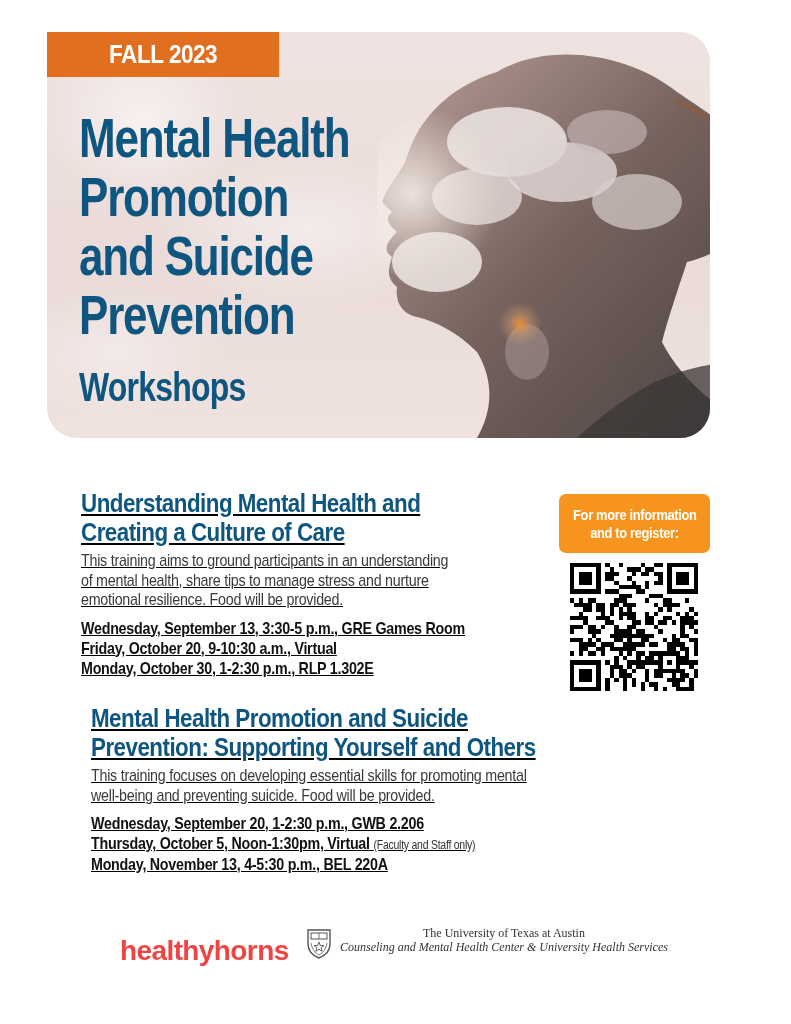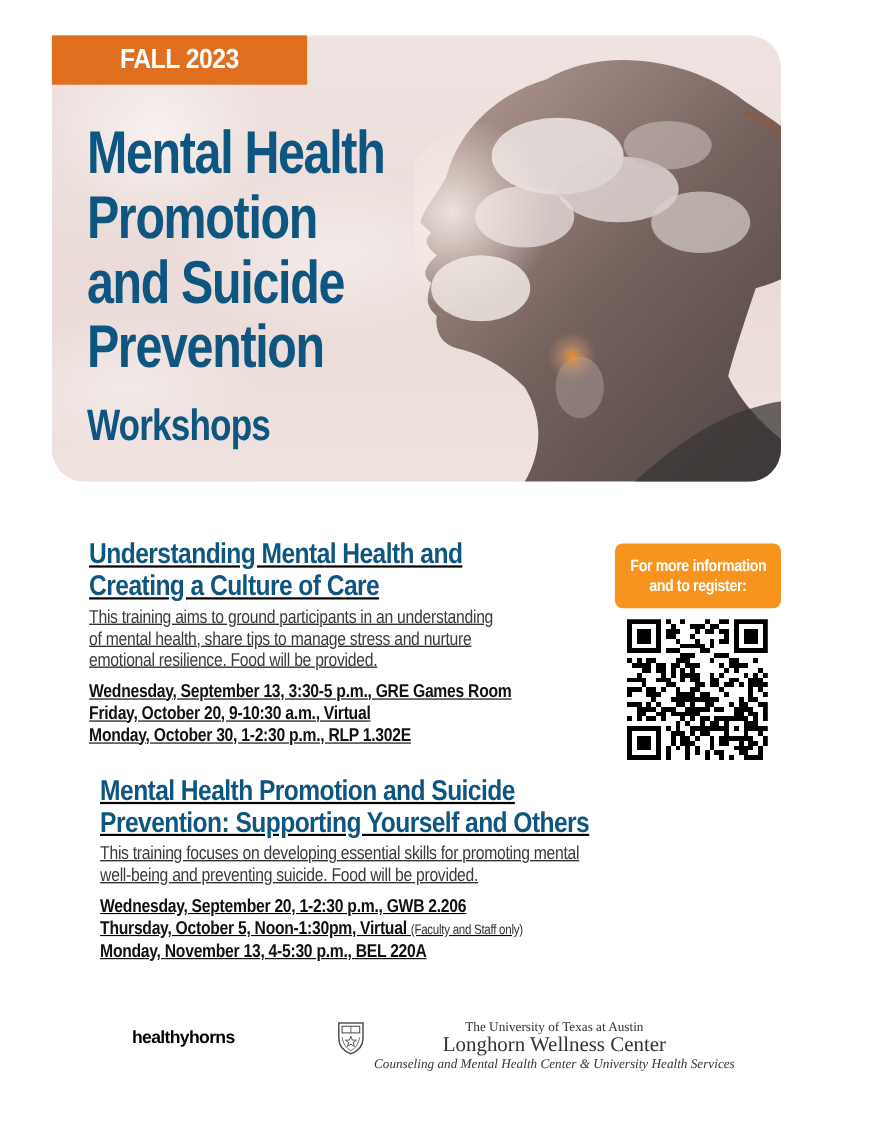--- a/index.html
+++ b/index.html
@@ -38,21 +38,21 @@
   .s-dates li { color:#111; font-weight:bold; font-size:17px; line-height:20px; letter-spacing:-0.3px; white-space:nowrap; }
   .s-dates li .note { font-weight:normal; font-size:12.5px; color:#333; }
 
   .cta { position:absolute; left:559px; top:494px; width:151px; height:59px; background:#F7941D; border-radius:7px;
          color:#fff; font-weight:bold; font-size:15px; line-height:18px; text-align:right;
          display:flex; flex-direction:column; align-items:center; justify-content:center; letter-spacing:-0.4px; }
   .cta span { display:block; transform:scaleX(0.86); white-space:nowrap; }
 
   .qr { position:absolute; left:570px; top:563px; width:128px; height:128px; }
 
-  .footer-hh { position:absolute; left:120px; top:935px; font-weight:bold; font-size:16px; color:#000000; letter-spacing:-0.6px; }
+  .footer-hh { position:absolute; left:120px; top:935px; font-weight:bold; font-size:28px; color:#ef4444; letter-spacing:-0.6px; }
   .seal { position:absolute; left:307px; top:929px; width:24px; height:30px; }
   .ut { position:absolute; left:340px; top:927px; font-family:"Liberation Serif", "DejaVu Serif", serif; color:#333;text-align:center; }
   .ut-1 { font-size:12px; line-height:13px; }
   .ut-2 { font-size:19px; line-height:20px; }
   .ut-3 { font-size:12px; line-height:14px; font-style:italic; }
 </style>
 </head>
 <body>
 
 <div class="hero">
@@ -478,15 +478,14 @@
 <div class="footer-hh">healthyhorns</div>
 <svg class="seal" viewBox="0 0 24 30">
   <path d="M1 1 H23 V15 C23 23, 17 27, 12 29 C7 27, 1 23, 1 15 Z" fill="#fff" stroke="#555" stroke-width="1.4"></path>
   <rect x="4" y="4" width="16" height="6" fill="none" stroke="#555" stroke-width="1"></rect>
   <line x1="12" y1="4" x2="12" y2="10" stroke="#555" stroke-width="0.8"></line>
   <path d="M12 13 L13.3 16.5 L17 16.6 L14.1 18.8 L15.1 22.3 L12 20.2 L8.9 22.3 L9.9 18.8 L7 16.6 L10.7 16.5 Z" fill="none" stroke="#555" stroke-width="0.9"></path>
   <path d="M4 14 C5 20, 8 24, 12 26 C16 24, 19 20, 20 14" fill="none" stroke="#555" stroke-width="0.8"></path>
 </svg>
 <div class="ut">
   <div class="ut-1">The University of Texas at Austin</div>
-  <div class="ut-2">Longhorn Wellness Center</div>
   <div class="ut-3">Counseling and Mental Health Center &amp; University Health Services</div>
 </div>
 
 </body></html>

